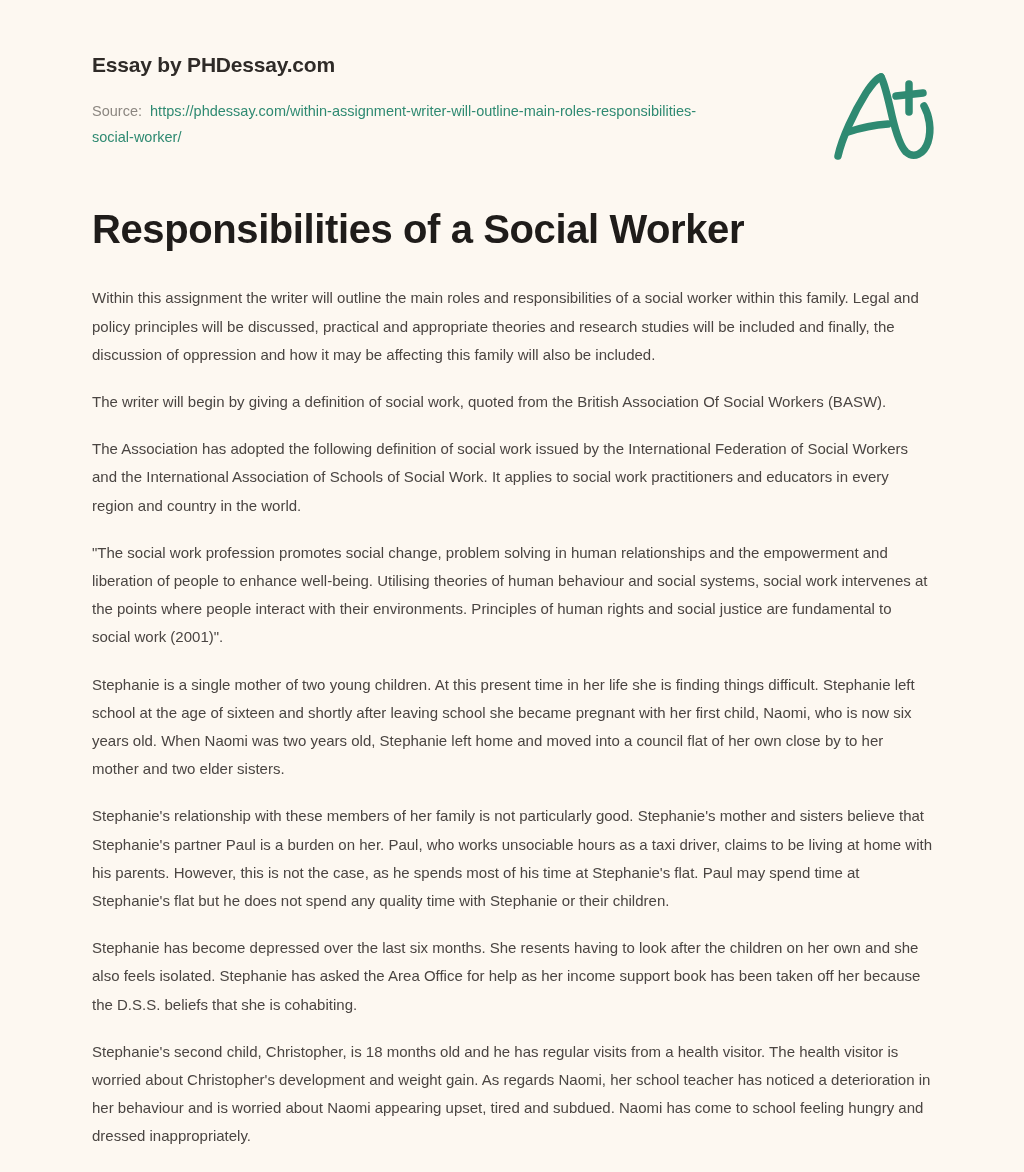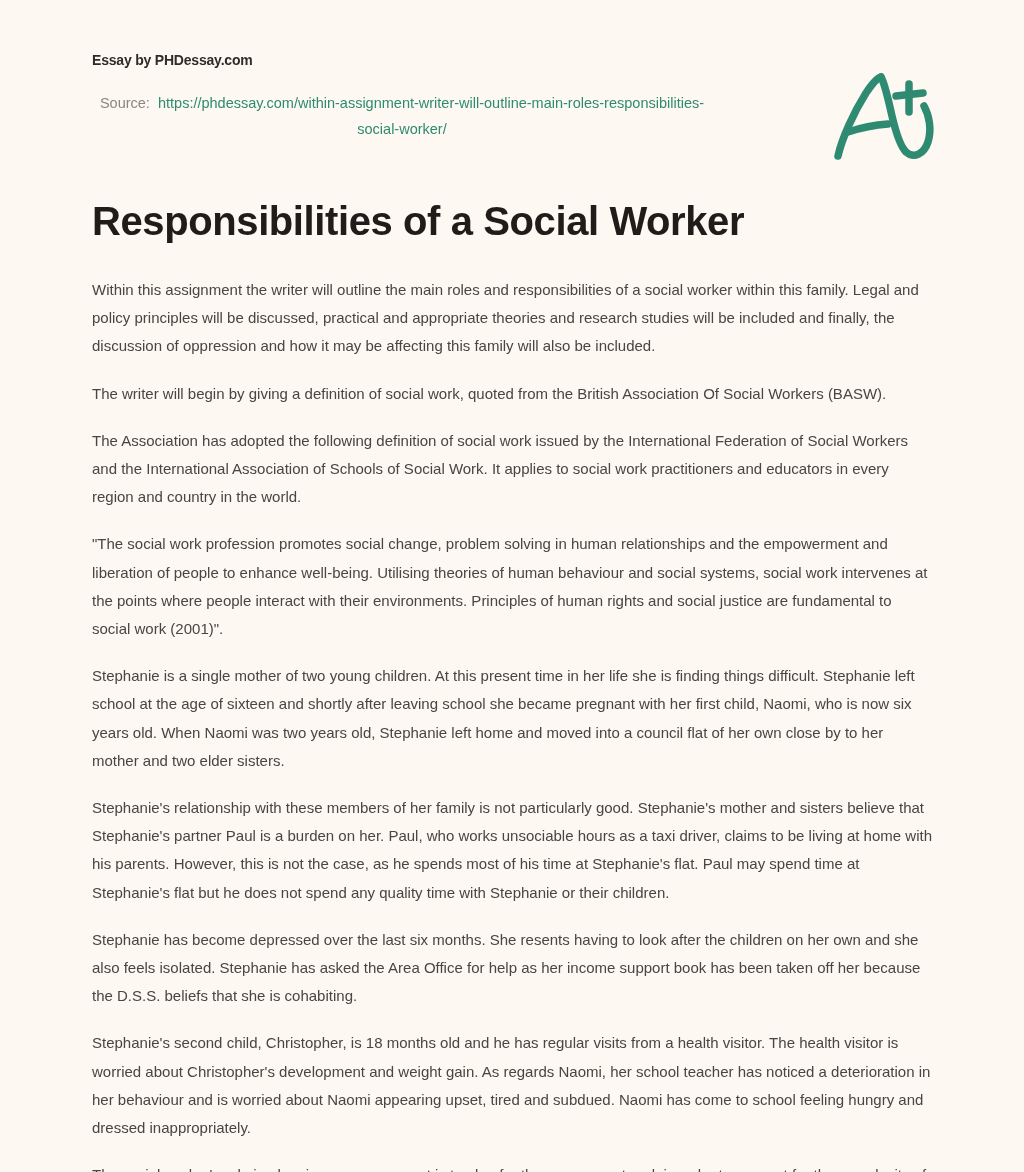--- a/index.html
+++ b/index.html
@@ -24,34 +24,33 @@
     padding: 0;
   }
 
   
   .header {
     position: relative;
     padding: 52px 92px 0 92px;
   }
 
   .brand-line {
-    font-size: 14px;
+    font-size: 21px;
     font-weight: bold;
     color: #2f2b28;
     letter-spacing: -0.2px;
     line-height: 1.2;
   }
 
   .source-block {
     margin-top: 21px;
     font-size: 14.5px;
     line-height: 26px;
     max-width: 620px;
     word-break: break-word;
-    text-align: center;
   }
 
   .source-label {
     color: #8c8781;
   }
 
   .source-url {
     color: #2f8a72;
     text-decoration: none;
   }

